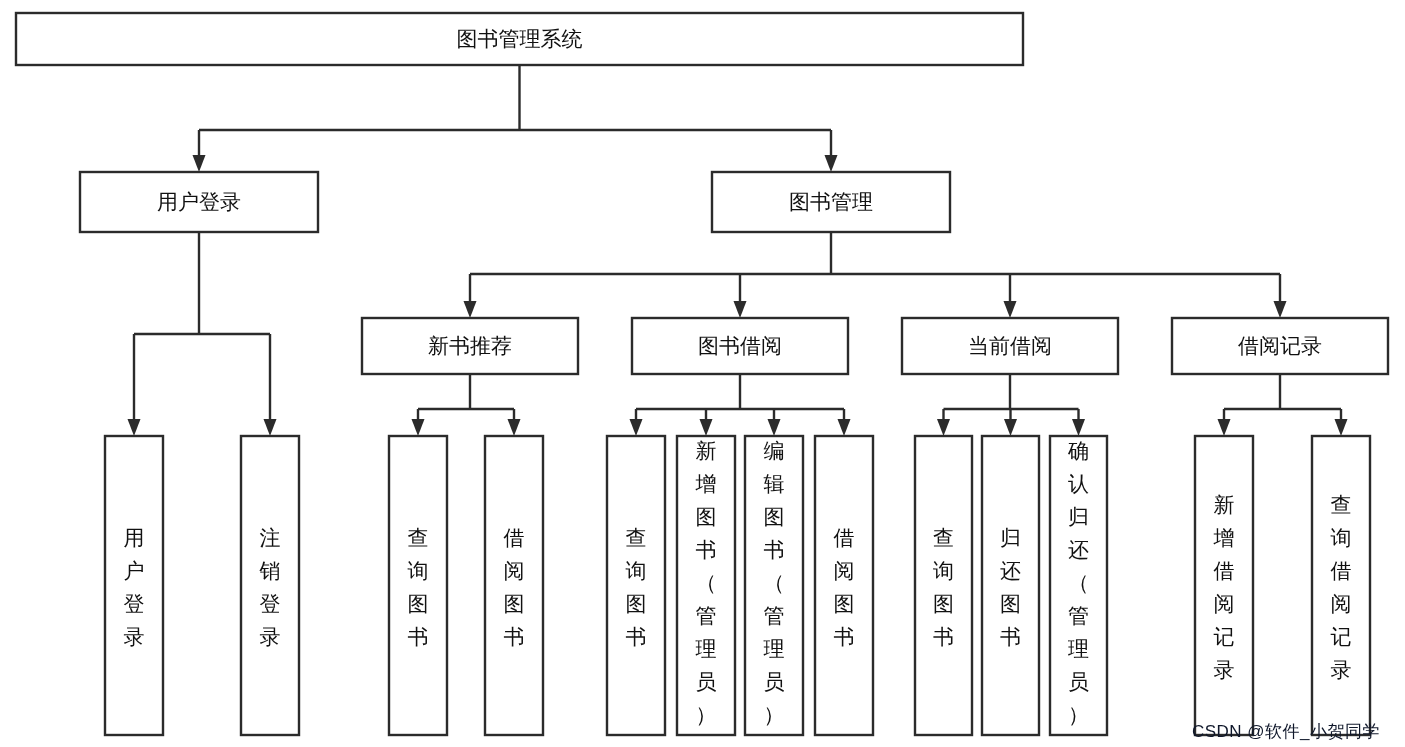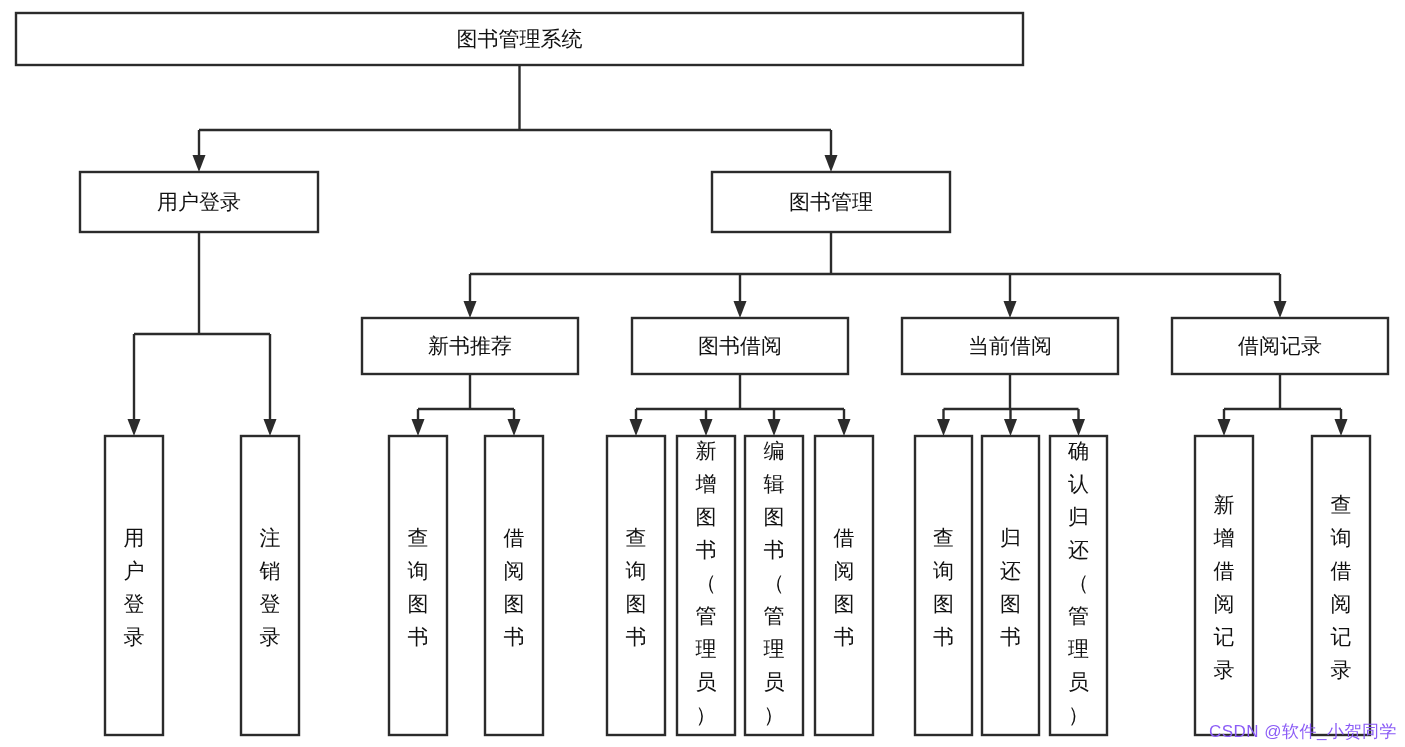--- a/index.html
+++ b/index.html
@@ -48,25 +48,25 @@
     dominant-baseline: middle;
   }
   .node-label-vertical {
     fill: #111111;
     font-family: "Liberation Sans", "DejaVu Sans", sans-serif;
     font-size: 21px;
     text-anchor: middle;
   }
   .watermark {
     position: absolute;
-    right: 8px;
+    right: 25px;
     bottom: 4px;
     font-family: "Liberation Sans", "DejaVu Sans", sans-serif;
     font-size: 17px;
-    color: #8b5cf6;
+    color: #0f172a;
     white-space: nowrap;
     letter-spacing: 0.5px;
   }
 </style>
 </head>
 <body>
 
 <div id="diagram-root">
   <svg id="diagram-svg" viewBox="0 0 1405 747" xmlns="http://www.w3.org/2000/svg">
     <g id="edges-layer">

